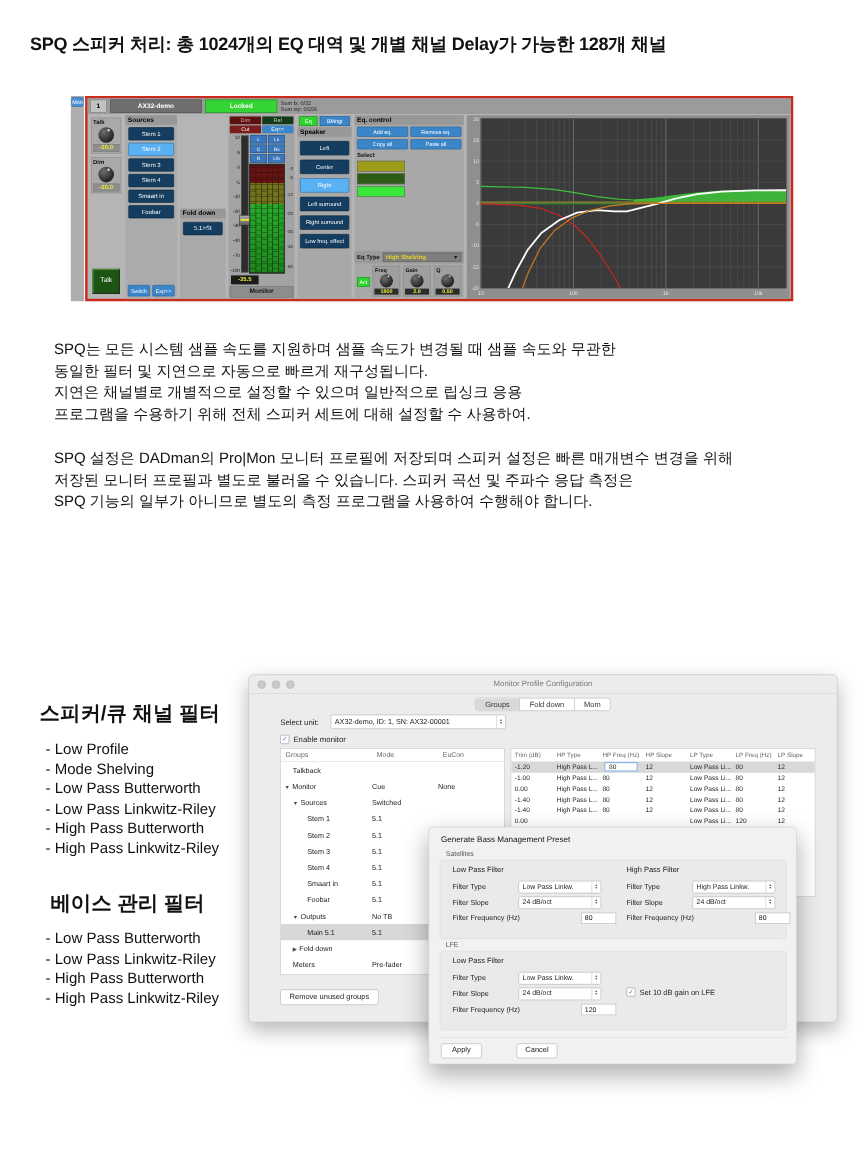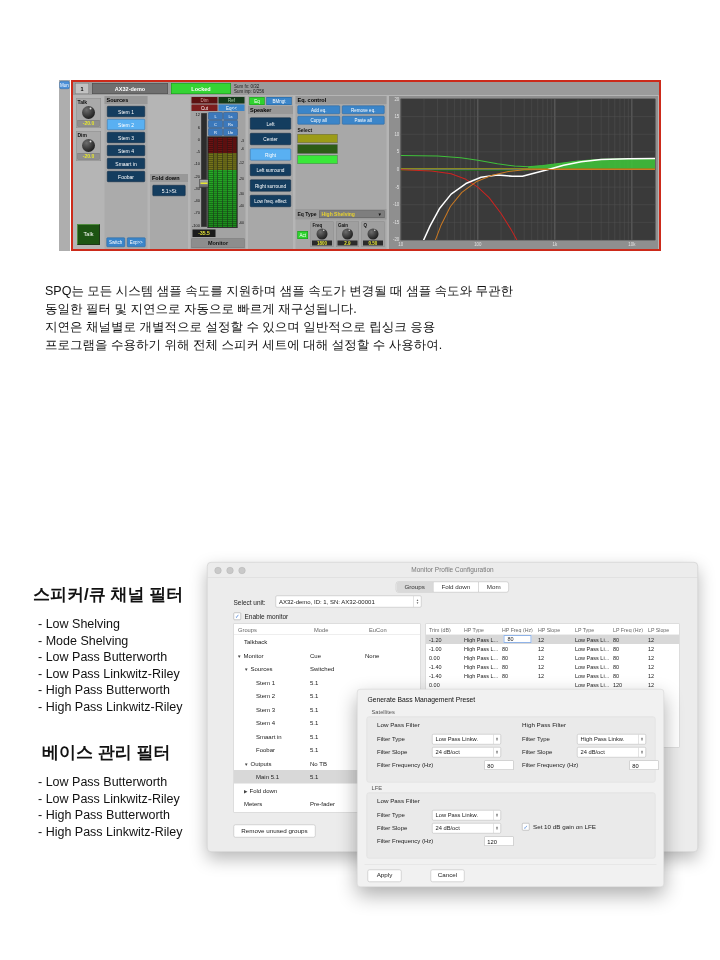--- a/index.html
+++ b/index.html
@@ -155,20 +155,21 @@
   .bp-sep{position:absolute;left:14px;right:14px;top:350px;border-top:1px solid #dcdcdc;}
   .dlg-btn{position:absolute;top:360px;width:66px;height:23px;background:#fff;border:1px solid #b4b4b4;border-radius:4px;font-size:12.5px;color:#222;text-align:center;line-height:21px;}
   .apply-btn{left:20px;}
   .cancel-btn{left:146px;}
 </style>
 </head>
 <body>
 
 <div class="page">
 
+  <h1 class="doc-title">SPQ 스피커 처리: 총 1024개의 EQ 대역 및 개별 채널 Delay가 가능한 128개 채널</h1>
 
   <div class="mixer-shot">
     <div class="mixer-inner">
       <div class="mon-col">
         <div class="mon-btn">Mon</div>
       </div>
       <div class="mx-window">
         <div class="mx-header">
           <div class="mx-num">1</div>
           <div class="mx-name">AX32-demo</div>
@@ -411,26 +412,29 @@
         </div>
       </div>
     </div>
   </div>
 
   <div class="bodytext">
     <p class="para">SPQ는 모든 시스템 샘플 속도를 지원하며 샘플 속도가 변경될 때 샘플 속도와 무관한
 동일한 필터 및 지연으로 자동으로 빠르게 재구성됩니다.
 지연은 채널별로 개별적으로 설정할 수 있으며 일반적으로 립싱크 응용
 프로그램을 수용하기 위해 전체 스피커 세트에 대해 설정할 수 사용하여.</p>
+    <p class="para">SPQ 설정은 DADman의 Pro|Mon 모니터 프로필에 저장되며 스피커 설정은 빠른 매개변수 변경을 위해
+저장된 모니터 프로필과 별도로 불러올 수 있습니다. 스피커 곡선 및 주파수 응답 측정은
+SPQ 기능의 일부가 아니므로 별도의 측정 프로그램을 사용하여 수행해야 합니다.</p>
   </div>
 
   <div class="filters-col">
     <div class="fhead">스피커/큐 채널 필터</div>
     <div id="flist1">
-        <div class="fitem">- Low Shelving</div>
+        <div class="fitem">- Low Profile</div>
         <div class="fitem">- Mode Shelving</div>
         <div class="fitem">- Low Pass Butterworth</div>
         <div class="fitem">- Low Pass Linkwitz-Riley</div>
         <div class="fitem">- High Pass Butterworth</div>
         <div class="fitem">- High Pass Linkwitz-Riley</div>
       </div>
     <div class="fhead fhead2">베이스 관리 필터</div>
     <div id="flist2">
         <div class="fitem">- Low Pass Butterworth</div>
         <div class="fitem">- Low Pass Linkwitz-Riley</div>

